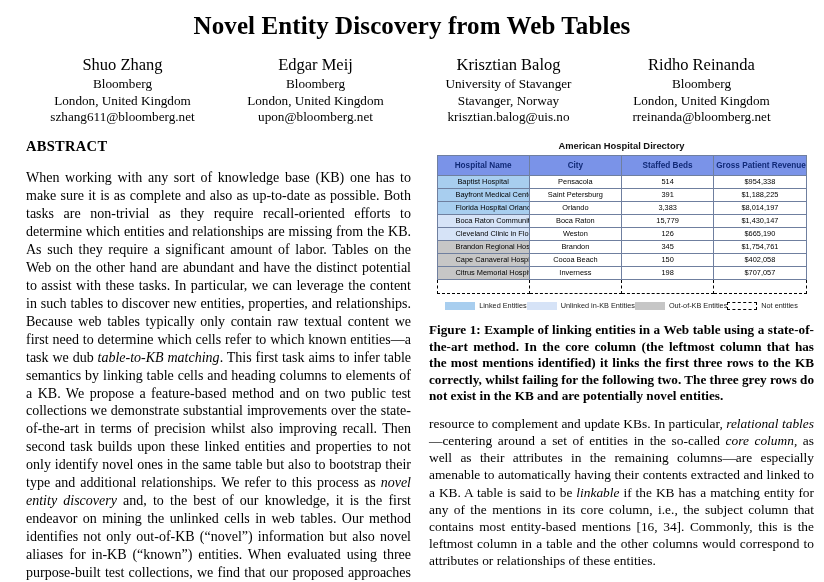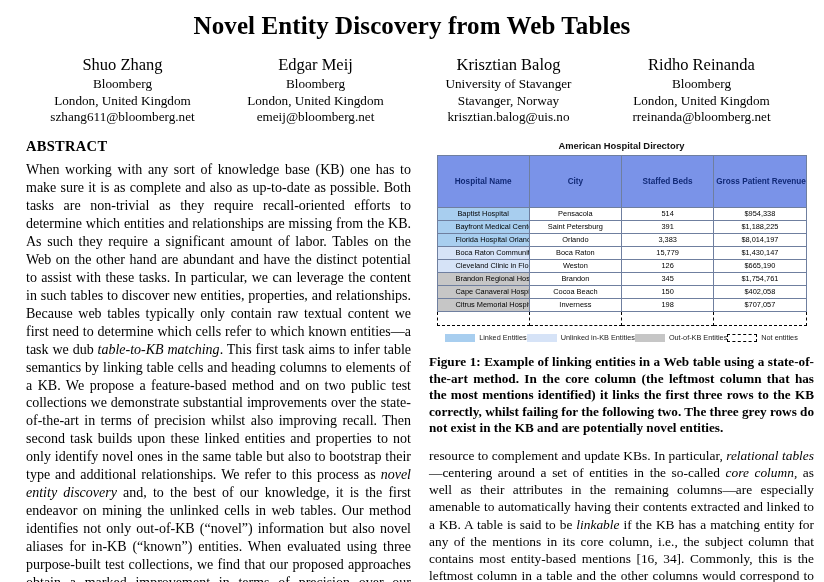--- a/index.html
+++ b/index.html
@@ -59,21 +59,21 @@
     align-items: flex-start;
   }
   .col {
     width: 385px;
     flex: 0 0 385px;
   }
   .section-head {
     font-size: 14.5px;
     font-weight: bold;
     letter-spacing: 0.3px;
-    margin: 2px 0 6px 0;
+    margin: 2px 0 14px 0;
   }
   .abstract-text {
     font-size: 14px;
     line-height: 1.282;
     text-align: justify;
     text-justify: inter-word;
     margin: 0;
     hyphens: none;
   }
   .body-text {
@@ -108,21 +108,21 @@
     text-align: center;
     line-height: 1.35;
     white-space: nowrap;
     overflow: hidden;
   }
   table.hosp th {
     background: #7a93e8;
     color: #112a77;
     font-weight: bold;
     font-size: 8.2px;
-    padding: 20px 2px;
+    padding: 4px 2px;
   }
   td.c-name { width: 150px; }
   td.c-city { width: 74px; }
   td.c-beds { width: 53px; }
   td.c-rev  { width: 93px; }
   
   .fill-linked   { background: #a8ceef; }
   .fill-unlinked { background: #d6e3f7; }
   .fill-outkb    { background: #c6c6c6; }
   .fill-plain    { background: #ffffff; }
@@ -180,21 +180,21 @@
     <div class="author">
       <span class="author-name">Shuo Zhang</span>
       <span class="author-line">Bloomberg</span>
       <span class="author-line">London, United Kingdom</span>
       <span class="author-line">szhang611@bloomberg.net</span>
     </div>
     <div class="author">
       <span class="author-name">Edgar Meij</span>
       <span class="author-line">Bloomberg</span>
       <span class="author-line">London, United Kingdom</span>
-      <span class="author-line">emeij@bloomberg.net</span>
+      <span class="author-line">upon@bloomberg.net</span>
     </div>
     <div class="author">
       <span class="author-name">Krisztian Balog</span>
       <span class="author-line">University of Stavanger</span>
       <span class="author-line">Stavanger, Norway</span>
       <span class="author-line">krisztian.balog@uis.no</span>
     </div>
     <div class="author">
       <span class="author-name">Ridho Reinanda</span>
       <span class="author-line">Bloomberg</span>

